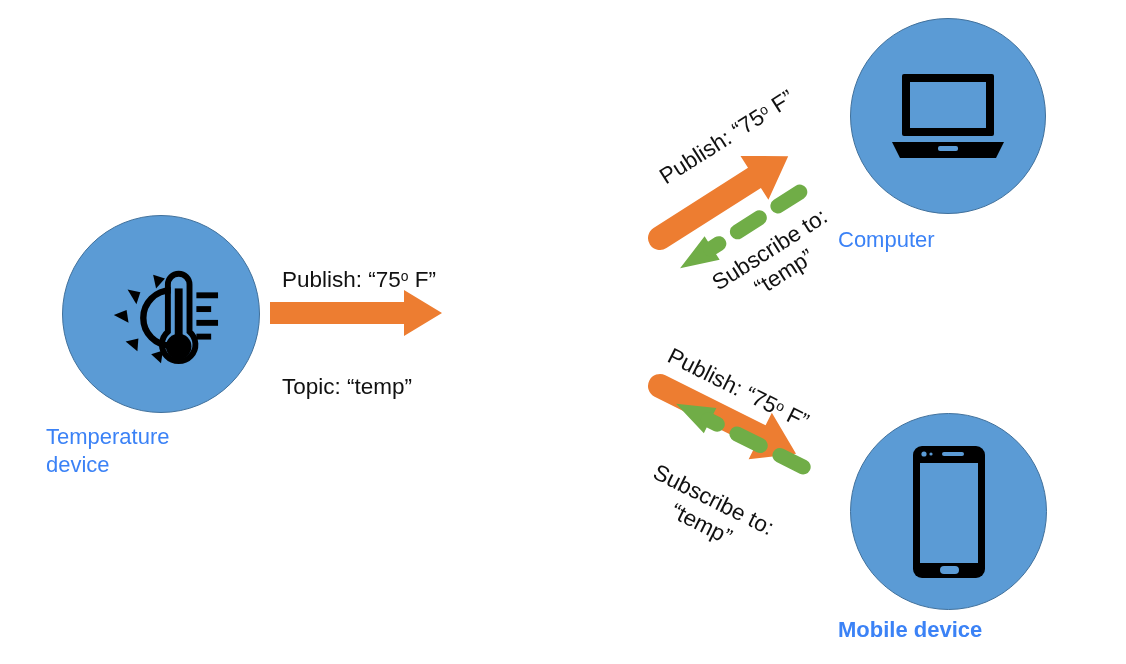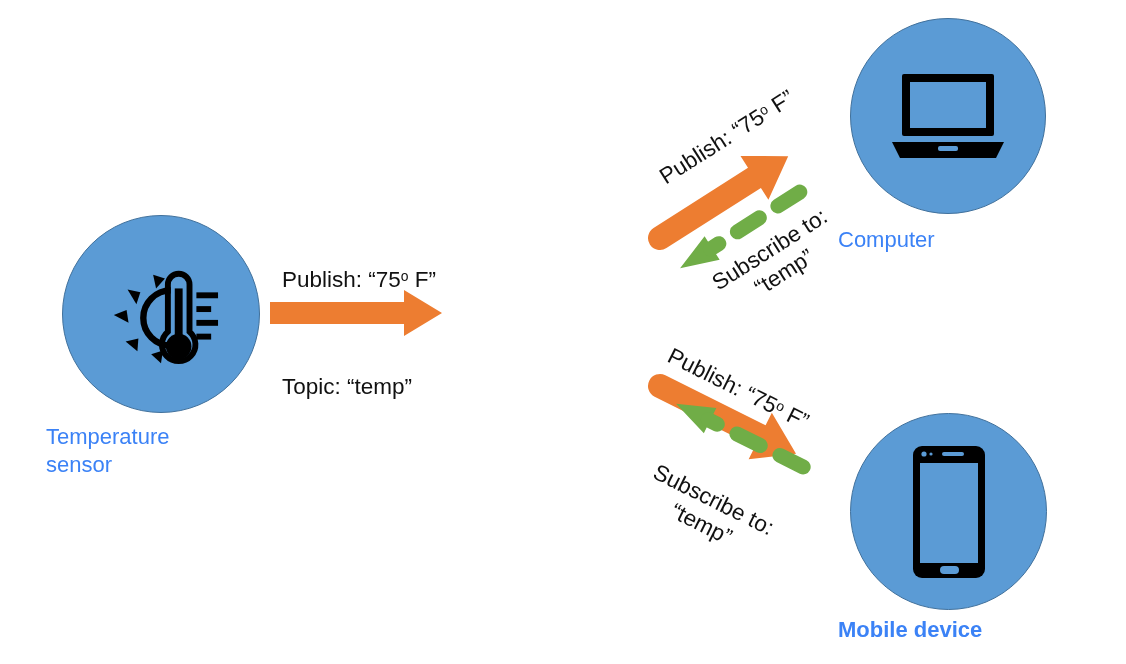--- a/index.html
+++ b/index.html
@@ -143,21 +143,21 @@
 
       <g fill="#000000">
         <rect x="96" y="38" width="22" height="6"></rect>
         <rect x="96" y="52" width="15" height="6"></rect>
         <rect x="96" y="66" width="22" height="6"></rect>
         <rect x="96" y="80" width="15" height="6"></rect>
       </g>
     </svg>
   </div>
   <div class="node-caption" style="left:46px; top:423px; width:230px;">Temperature
-sensor</div>
+device</div>
 
 
   <div class="node-circle blue" style="left:850px; top:18px; width:196px; height:196px;">
     <svg class="icon-svg" width="124" height="100" viewBox="0 0 124 100">
 
       <rect x="16" y="8" width="92" height="62" rx="2" fill="#000000"></rect>
 
       <rect x="24" y="16" width="76" height="46" fill="#5B9BD5"></rect>
 
       <path d="M6,76 L118,76 L110,92 L14,92 Z" fill="#000000"></path>

